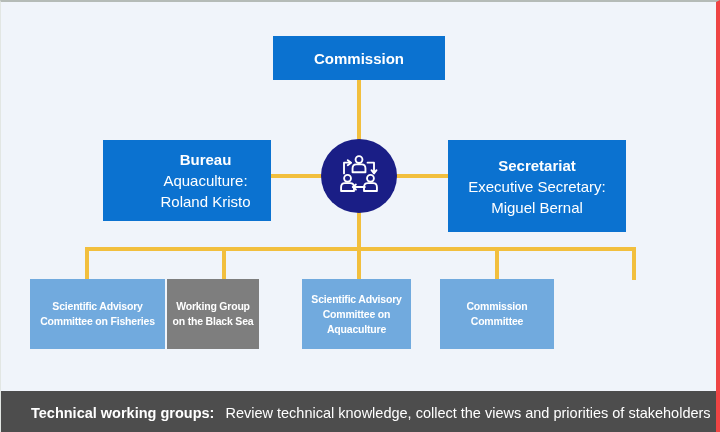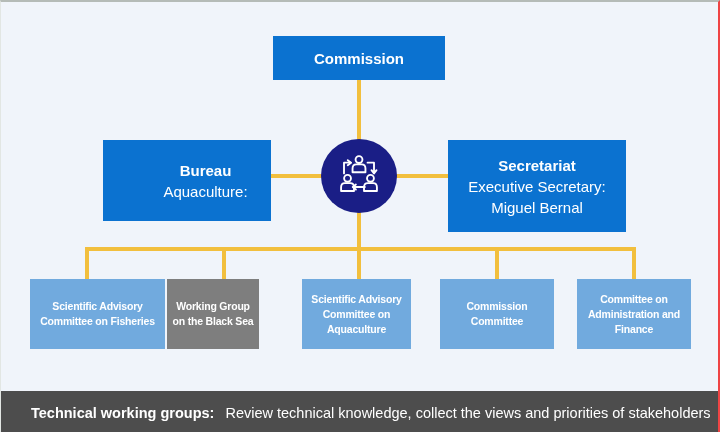--- a/index.html
+++ b/index.html
@@ -8,21 +8,21 @@
     font-family: "Liberation Sans", sans-serif;
     background: #ffffff;
   }
   .canvas {
     position: relative;
     width: 720px;
     height: 432px;
     background: #f0f4fa;
     border-top: 2px solid #b5bbb7;
     border-left: 1px solid #e2e6e3;
-    border-right: 2px solid #ef4444;
+    border-right: 4px solid #ef4444;
     overflow: hidden;
   }
   
   .line {
     position: absolute;
     background: #f2bf3d;
     z-index: 1;
   }
   .v-spine        { left: 356px; top: 78px;  width: 4px;  height: 201px; }
   .h-mid          { left: 270px; top: 172px; width: 177px; height: 4px; }
@@ -108,20 +108,21 @@
   <div class="line drop-4"></div>
   <div class="line drop-5"></div>
 
   <div class="node node-primary commission">
     <span>Commission</span>
   </div>
 
   <div class="node node-primary bureau">
     <div class="side-box-line side-box-title">Bureau</div>
     <div class="side-box-line">Aquaculture:</div>
+    <div class="side-box-line">Roland Kristo</div>
   </div>
 
   <div class="node node-primary secretariat">
     <div class="side-box-line side-box-title">Secretariat</div>
     <div class="side-box-line">Executive Secretary:</div>
     <div class="side-box-line">Miguel Bernal</div>
   </div>
 
   <div class="hub">
     <span>
@@ -153,22 +154,19 @@
   </div>
   <div class="node node-gray committee committee-2">
     <span>Working Group on the Black Sea</span>
   </div>
   <div class="node node-light committee committee-3">
     <span>Scientific Advisory Committee on Aquaculture</span>
   </div>
   <div class="node node-light committee committee-4">
     <span>Commission Committee</span>
   </div>
-  <div class="node node-light committee committee-5">
-    <span>Committee on Administration and Finance</span>
-  </div>
 
   <div class="footer">
     <span class="lead">Technical working groups:</span>
     <span style="margin-left:11px;">Review technical knowledge, collect the views and priorities of stakeholders</span>
   </div>
 
 </div>
 
 </body></html>

